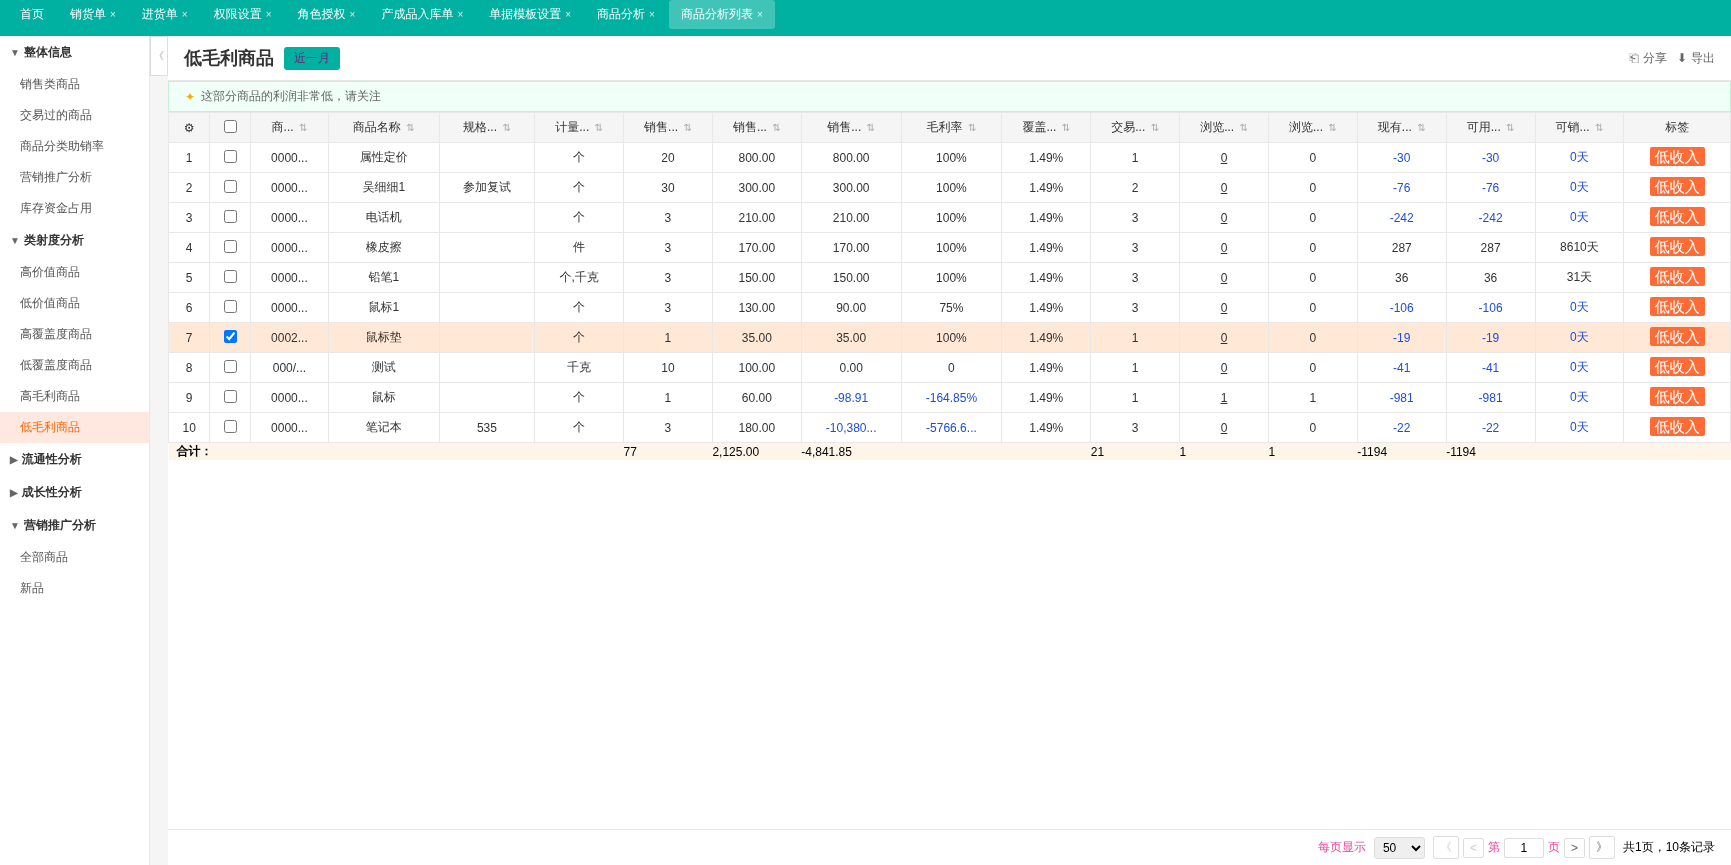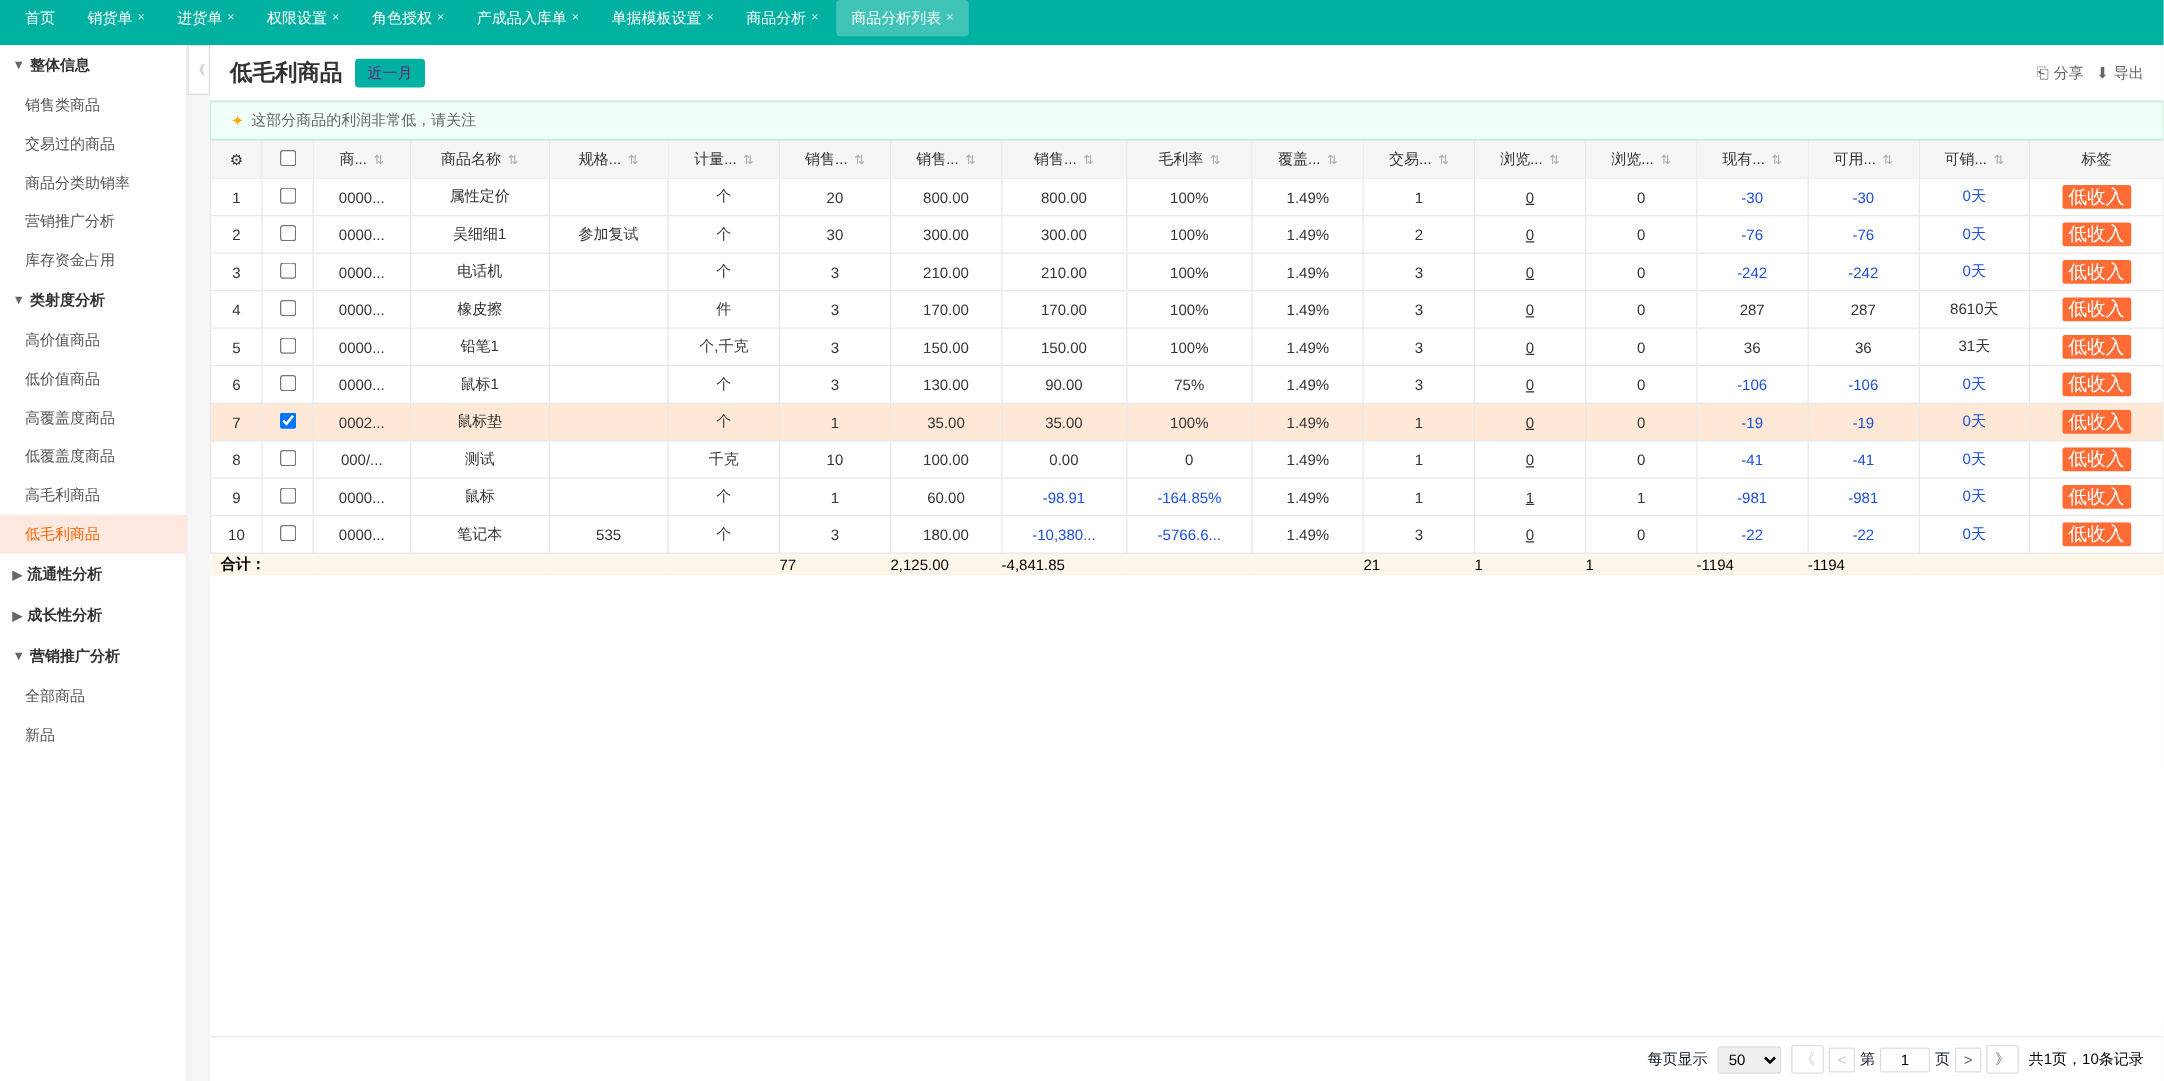--- a/index.html
+++ b/index.html
@@ -180,21 +180,21 @@
     .pagination-bar {
       display: flex;
       align-items: center;
       justify-content: flex-end;
       padding: 6px 16px;
       border-top: 1px solid #e8e8e8;
       gap: 8px;
       background: #fff;
       flex-shrink: 0;
     }
-    .pagination-bar label { color: #0f172a; }
+    .pagination-bar label { color: #ec4899; }
     .pagination-bar select {
       border: 1px solid #ddd;
       padding: 2px 4px;
       border-radius: 3px;
     }
     .pagination-bar .page-nav {
       display: flex;
       align-items: center;
       gap: 4px;
     }

